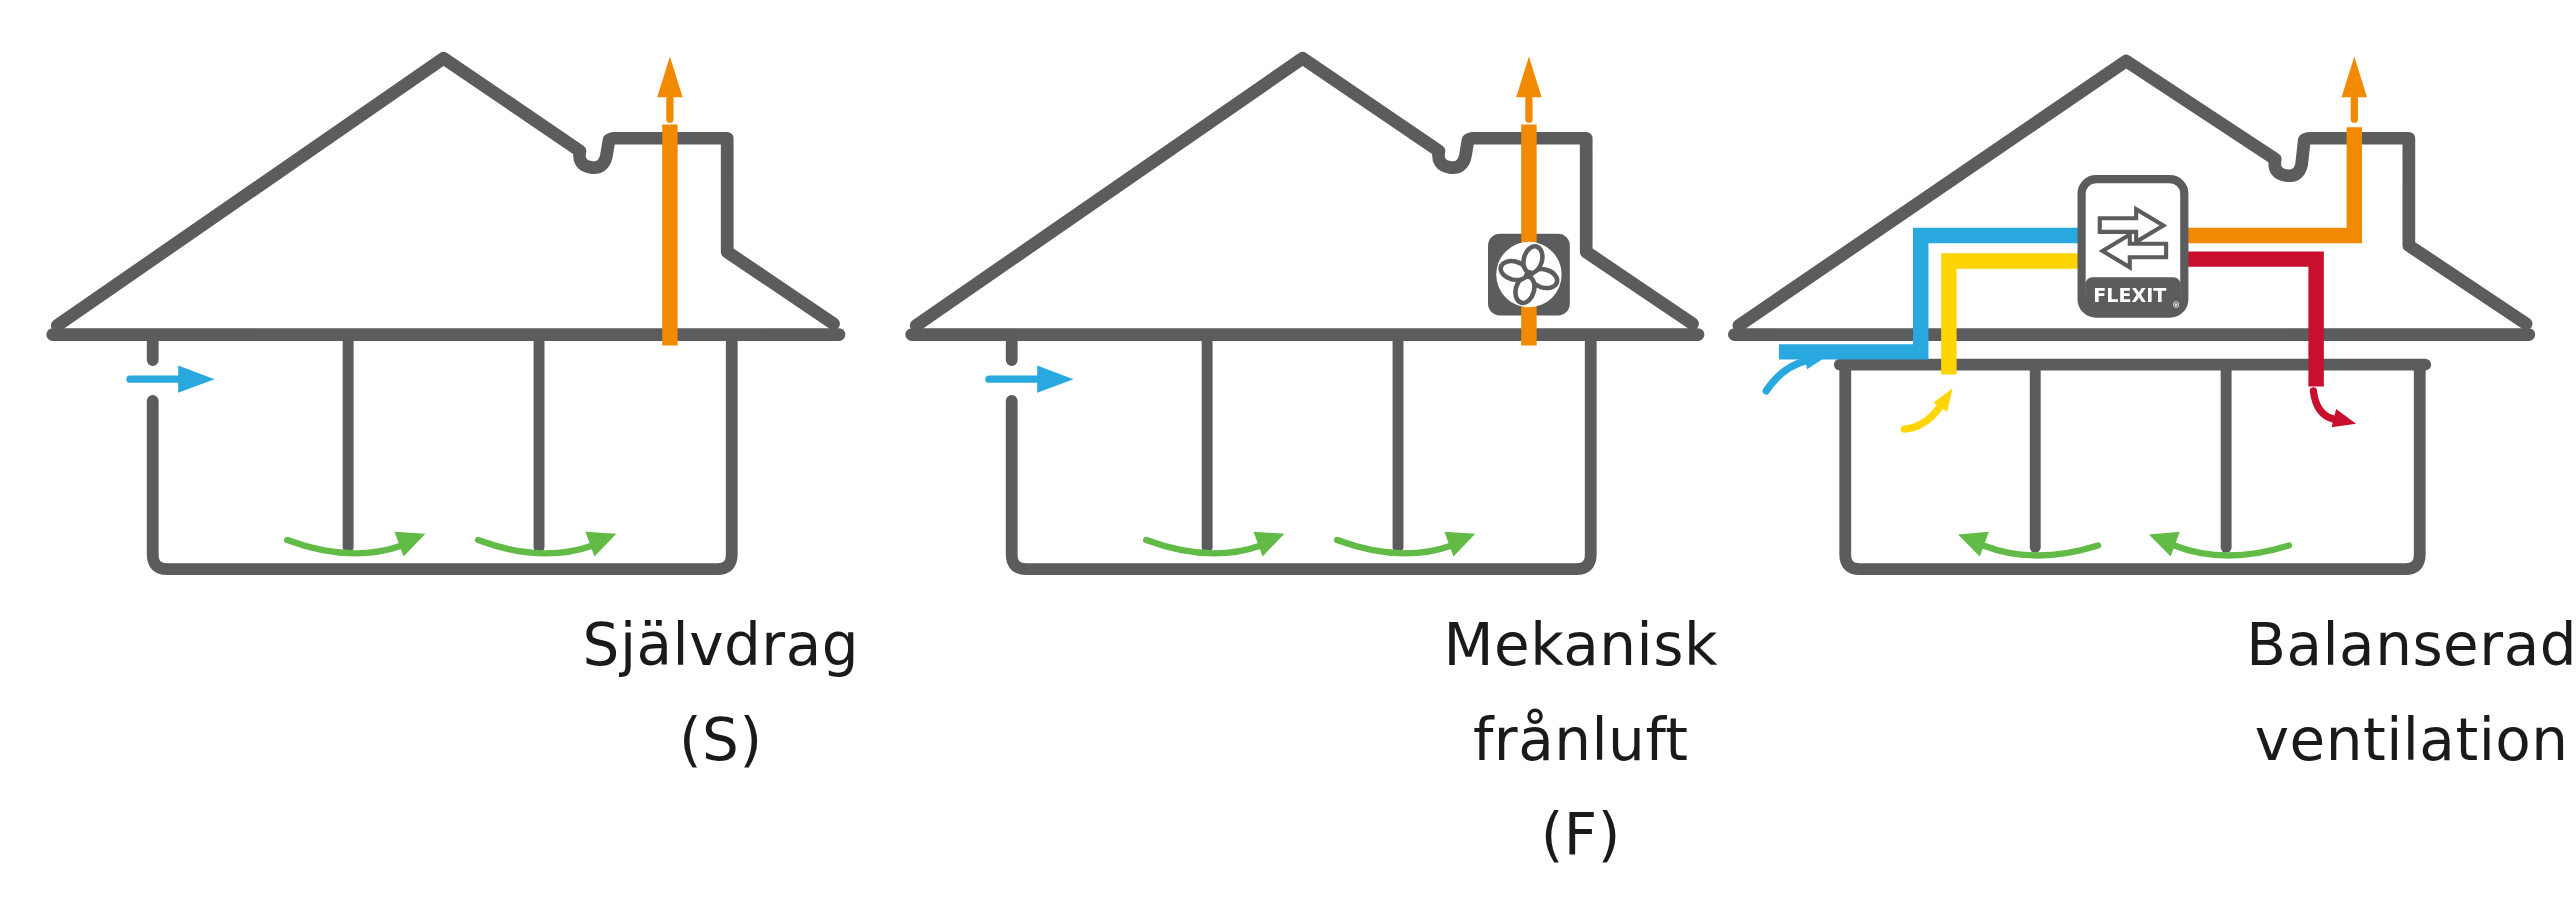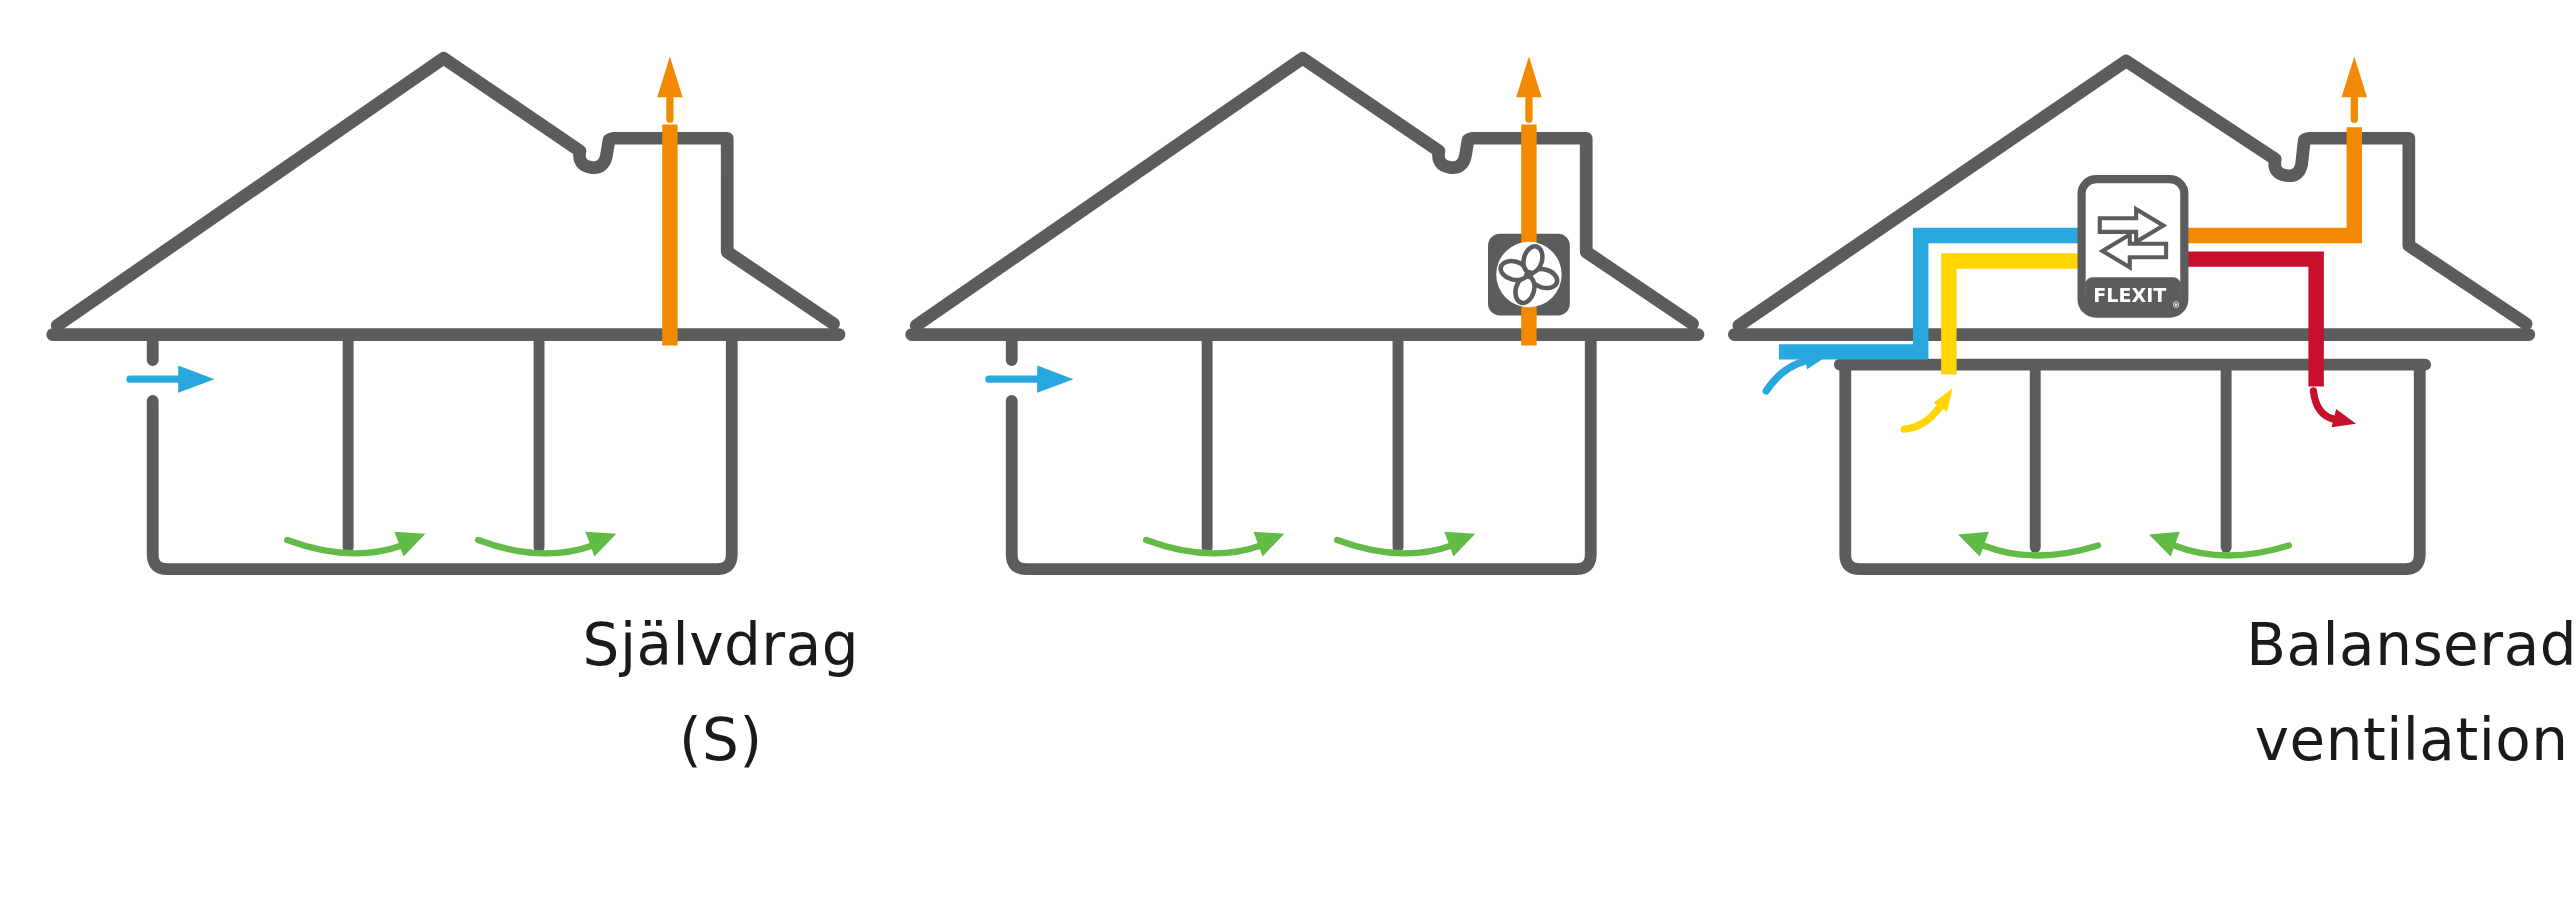--- a/index.html
+++ b/index.html
@@ -110,20 +110,25 @@
       </g>
       <g>
         <path class="gcurve" d="M 316,594 Q 386,620 442,600"></path>
         <polygon class="f-g" points="468,587 434,585 444,612"></polygon>
       </g>
       <g>
         <path class="gcurve" d="M 526,594 Q 596,620 652,600"></path>
         <polygon class="f-g" points="678,587 644,585 654,612"></polygon>
       </g>
     </svg>
+    <figcaption class="label">
+      <span>Mekanisk</span>
+      <span>frånluft</span>
+      <span>(F)</span>
+    </figcaption>
   </figure>
 
   <figure class="panel">
     <svg width="859" height="591" viewBox="0 0 945 650">
       <path class="outline" d="M 18,368 H 892"></path>
       <path class="outline" d="M 23,358 L 449,67 L 613,175 q -3,16 12,18 q 14,2 17,-12 L 645,154 Q 647,152 651,152 L 760,152 L 760,270 L 889,356"></path>
 
       <path class="inner" d="M 134,401 H 778"></path>
       <path class="inner" d="M 140,406 V 610 Q 140,626 156,626 H 756 Q 772,626 772,610 V 406"></path>
       <path class="part" d="M 349,408 V 602"></path>

